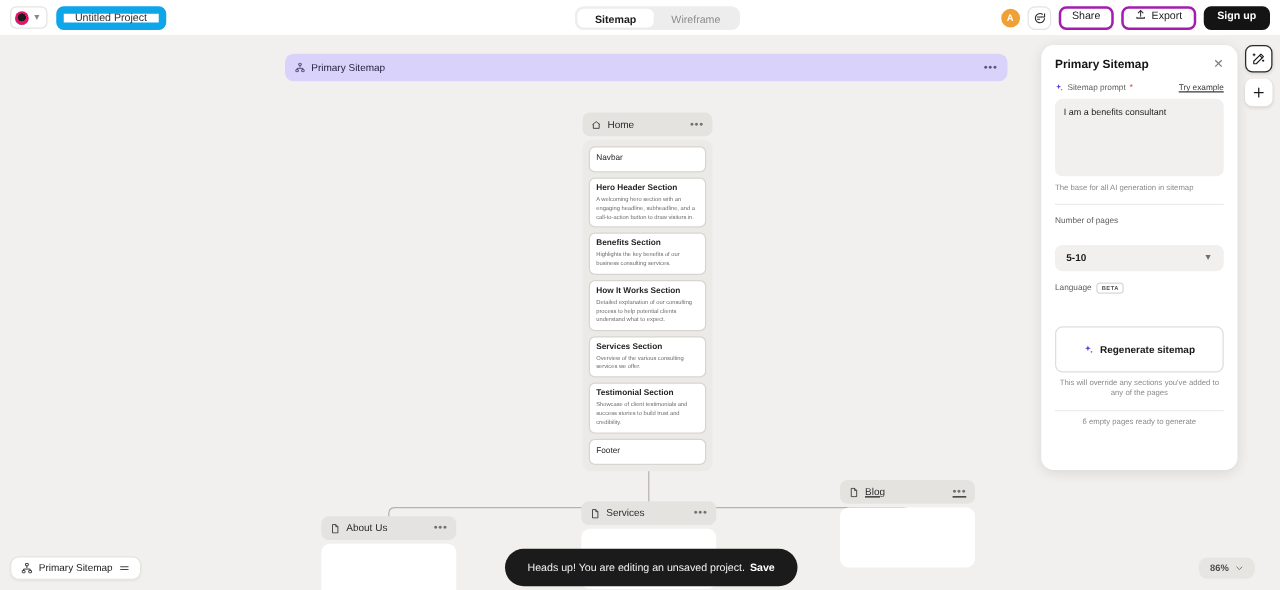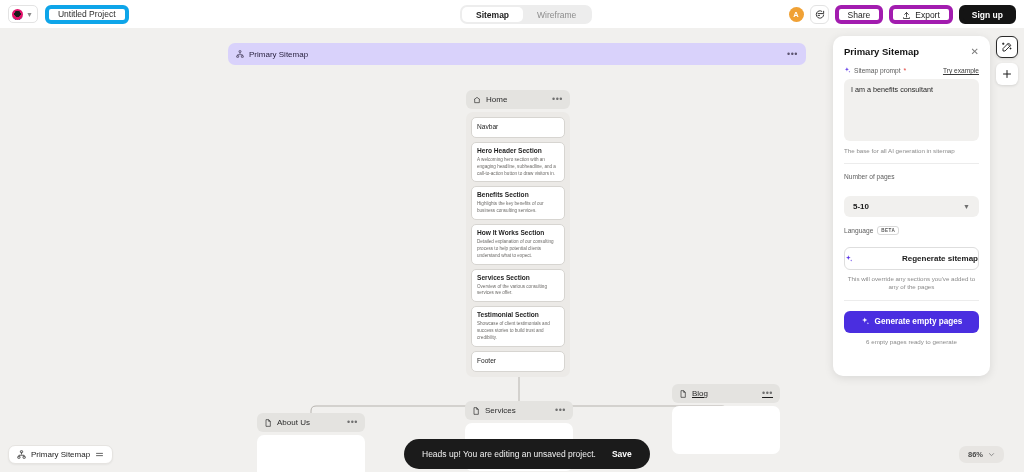--- a/index.html
+++ b/index.html
@@ -29,21 +29,21 @@
   }
   .brand-logo {
     width: 11px; height: 11px; border-radius: 50%;
     background: radial-gradient(circle at 50% 45%, #1b1b1b 0 38%, #e1136b 40% 70%, #2a1560 72% 100%);
     display:block;
   }
   .chev { font-size: 7px; color: #8a8a8a; line-height: 1; }
   .proj-chip {
     margin-left: 7px; height: 19px;
     display: flex; align-items: center; padding: 0 9px;
-    border: 4px solid #0ea5e9; border-radius: 6px;
+    border: 6px solid #0ea5e9; border-radius: 6px;
     font-size: 8.5px; color: #2b2b2b; white-space: nowrap; text-align: right;
   }
   .seg {
     position: absolute; left: 460px; top: 5px;
     display: flex; height: 19px; padding: 2px;
     background: #ededed; border-radius: 7px;
   }
   .seg-btn {
     display: flex; align-items: center; justify-content: center;
     padding: 4px 14px; border-radius: 5px;
@@ -58,22 +58,22 @@
     width: 15px; height: 15px; border-radius: 50%;
     background: #f0a135; color: #fff;
     font-size: 7.5px; font-weight: 700;
     display: flex; align-items: center; justify-content: center;
   }
   .icon-btn {
     width: 19px; height: 19px; border: 1px solid #e3e3e3; border-radius: 6px;
     background: #fff; display: flex; align-items: center; justify-content: center;
   }
   .pill {
-    height: 19px; display: flex; align-items: flex-end; gap: 4px;
-    padding: 0 9px; border: 4px solid #a21caf; border-radius: 6px;
+    height: 19px; display: flex; align-items: flex-start; gap: 4px;
+    padding: 0 9px; border: 2px solid #a21caf; border-radius: 6px;
     background: #fff; font-size: 8.5px; color: #1c1c1c; white-space: nowrap;
   }
   .pill.dark { background: #141414; border-color: #141414; color: #fff; font-weight: 600; }
 
   
   .canvas {
     position: absolute; left: 0; top: 28px; width: 1024px; height: 444px;
     background: #f1f0ee; overflow: hidden;
   }
 
@@ -111,21 +111,21 @@
   .sec.simple .sec-title { font-size: 6.6px; font-weight: 500; }
 
   .empty-body {
     margin-top: 3px; background: #ffffff; border-radius: 7px; height: 48px;
   }
 
   
   .toast {
     position: absolute; left: 404px; top: 411px;
     height: 30px; background: #1b1b1b; border-radius: 15px;
-    display: flex; align-items: center; gap: 16px;
+    display: flex; align-items: center; gap: 4px;
     padding: 0 18px; z-index: 35;
   }
   .toast-text { font-size: 8.5px; color: #f2f2f2; white-space: nowrap; }
   .toast-save { font-size: 8.5px; color: #fff; font-weight: 700; }
 
   
   .bl-chip {
     position: absolute; left: 8px; top: 417px; height: 19px;
     display: flex; align-items: center; gap: 5px; padding: 0 8px;
     background: #fff; border: 1px solid #e6e4e1; border-radius: 7px;
@@ -166,22 +166,22 @@
     font-size: 4.6px; font-weight: 700; letter-spacing: .4px; color: #555;
     border: 1px solid #d8d8d8; border-radius: 3px; padding: 1px 3px;
   }
   .select {
     margin-top: 16px; height: 21px; background: #f1f0ee; border-radius: 6px;
     display: flex; align-items: center; padding: 0 9px;
     font-size: 8px; color: #1a1a1a; font-weight: 600;
   }
   .select .chv { margin-left: auto; color: #6f6f6f; font-size: 7px; }
   .btn-outline {
-    margin-top: 12px; height: 23px; border: 1px solid #dedede; border-radius: 6px;
-    display: flex; align-items: center; justify-content: space-between; gap: 5px;
+    margin-top: 26px; height: 37px; border: 1px solid #dedede; border-radius: 6px;
+    display: flex; align-items: center; justify-content: center; gap: 5px;
     font-size: 8px; color: #1a1a1a; font-weight: 600; background: #fff;
   }
   .btn-primary {
     margin-top: 10px; height: 22px; border-radius: 6px; background: #4a2ee0;
     display: flex; align-items: center; justify-content: center; gap: 5px;
     font-size: 8.2px; color: #fff; font-weight: 700;
   }
   .sub-hint { margin-top: 5px; text-align: center; font-size: 6.2px; color: #8a8a8a; }
   .sub-hint.multi { line-height: 1.35; }
 
@@ -421,27 +421,20 @@
       <svg width="8" height="8" viewBox="0 0 24 24" fill="#5b34e8">
         <path d="M10 1l1.8 5.2L17 8l-5.2 1.8L10 15l-1.8-5.2L3 8l5.2-1.8z"></path>
         <path d="M18.5 13.5l.8 2.2 2.2.8-2.2.8-.8 2.2-.8-2.2-2.2-.8 2.2-.8z"></path>
       </svg>
       <span>Regenerate sitemap</span>
     </div>
     <div class="sub-hint multi">This will override any sections you've added to any of the pages</div>
 
     <div class="divider"></div>
 
-    <div class="btn-primary">
-      <svg width="9" height="9" viewBox="0 0 24 24" fill="#ffffff">
-        <path d="M10 1l1.8 5.2L17 8l-5.2 1.8L10 15l-1.8-5.2L3 8l5.2-1.8z"></path>
-        <path d="M18.5 13.5l.8 2.2 2.2.8-2.2.8-.8 2.2-.8-2.2-2.2-.8 2.2-.8z"></path>
-      </svg>
-      <span>Generate empty pages</span>
-    </div>
     <div class="sub-hint">6 empty pages ready to generate</div>
   </div>
 
   <div class="rail">
     <div class="rail-btn active">
       <svg width="12" height="12" viewBox="0 0 24 24" fill="none" stroke="#1c1c1c" stroke-width="1.8" stroke-linecap="round" stroke-linejoin="round">
         <path d="M15.5 4.5l4 4L8 20H4v-4z"></path>
         <path d="M13.5 6.5l4 4"></path>
         <path d="M4.5 4v3M3 5.5h3"></path>
         <path d="M19 14v2M18 15h2"></path>

